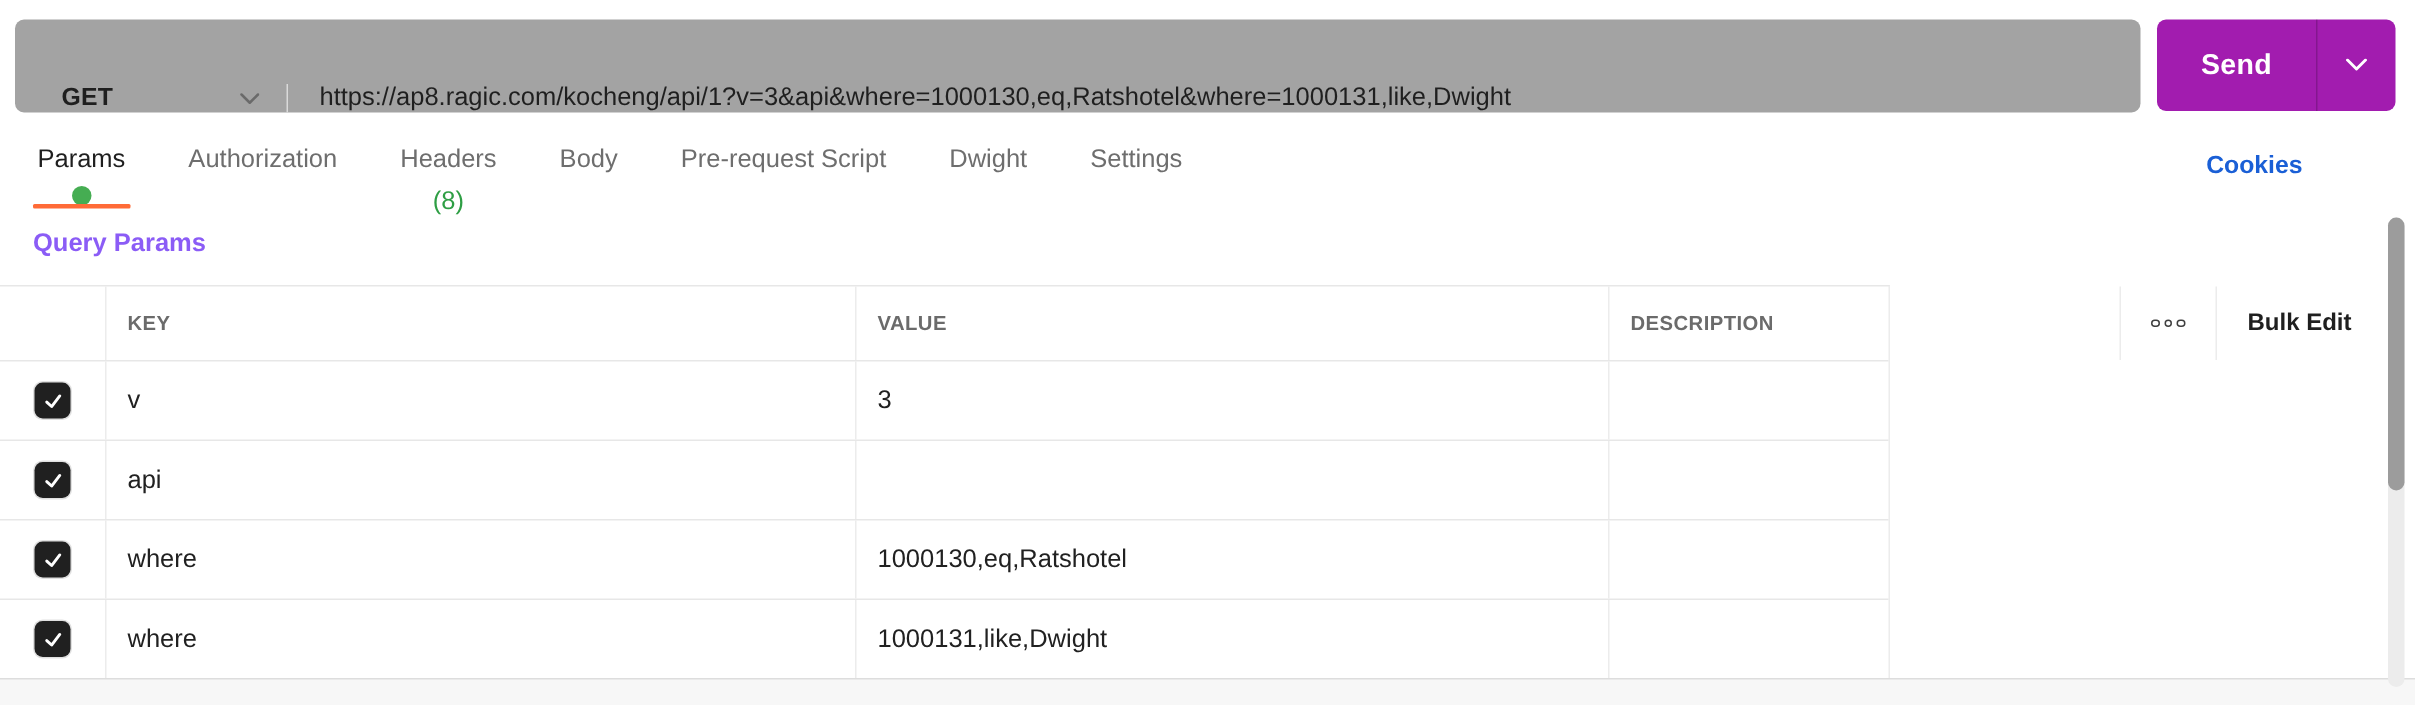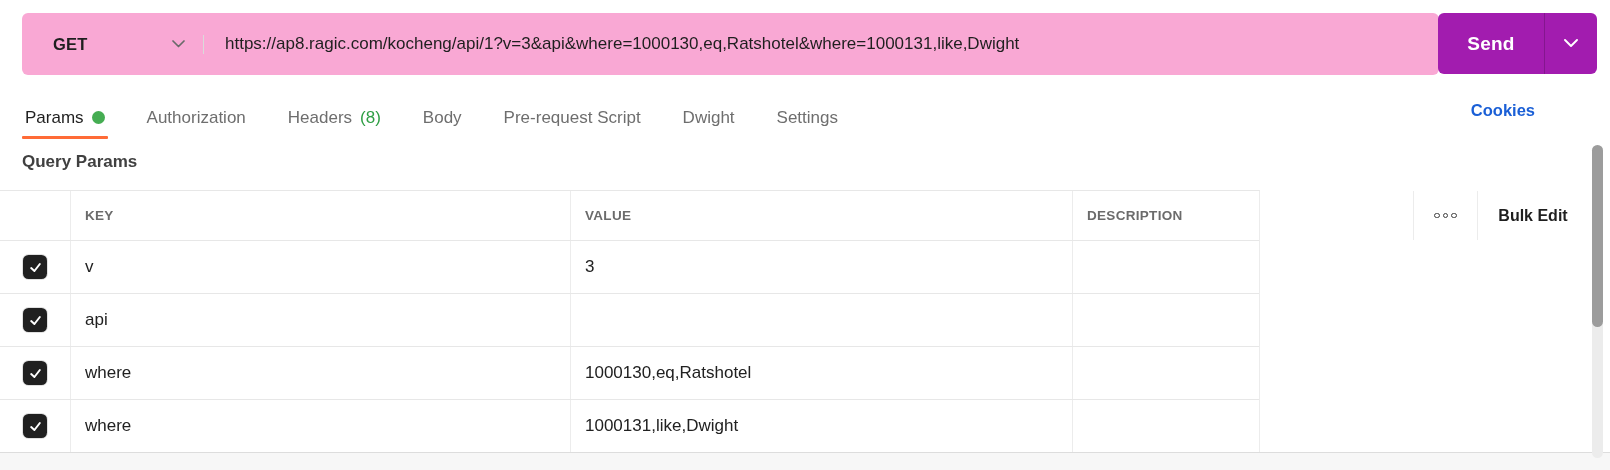--- a/index.html
+++ b/index.html
@@ -1,51 +1,51 @@
 <!DOCTYPE html>
 <html><head>
 <meta charset="utf-8">
 <style>
   * { margin:0; padding:0; box-sizing:border-box; }
   html,body { width:1610px; height:470px; background:#ffffff; overflow:hidden;
     font-family:"Liberation Sans","DejaVu Sans",sans-serif; position:relative; }
 
   
-  .request-bar { position:absolute; left:22px; top:13px; width:1417px; height:62px;
-    background:#f9a8d4; border-radius:6px; display:flex; align-items:center; }
+  .request-bar { position:absolute; left:10px; top:13px; width:1417px; height:62px;
+    background:#a3a3a3; border-radius:6px; display:flex; align-items:flex-end; }
   .method-select { width:182px; display:flex; align-items:center; justify-content:space-between;
     padding:0 18px 0 31px; border-right:1px solid #dadada; cursor:pointer; }
   .method-label { font-size:16.5px; font-weight:700; color:#1f1f1f; letter-spacing:.2px; }
   .chev { display:block; }
   .url-input { flex:1; border:none; outline:none; background:transparent;
     padding:0 16px 0 21px; font-size:17px; color:#1f1f1f;
     font-family:"Liberation Sans","DejaVu Sans",sans-serif; }
 
   .send-btn { position:absolute; left:1438px; top:13px; width:159px; height:61px;
     background:#a21caf; border-radius:6px; display:flex; cursor:pointer;text-align:center; }
   .send-main { width:107px; display:flex; align-items:center; justify-content:center;
     border-right:1px solid rgba(0,0,0,.18); }
   .send-main span { color:#ffffff; font-size:19px; font-weight:600; letter-spacing:.2px; }
   .send-caret { flex:1; display:flex; align-items:center; justify-content:center; }
 
   
   .tabs { position:absolute; left:25px; top:96px; height:43px; display:flex; gap:42px;
     align-items:center; }
   .tab { font-size:17px; color:#6e6e6e; display:flex; align-items:center; gap:8px;
-    height:100%; cursor:pointer; position:relative; white-space:nowrap; }
+    height:100%; cursor:pointer; position:relative; white-space:nowrap;flex-direction:column; }
   .tab.active { color:#1f1f1f; font-weight:500; }
   .tab.active::after { content:""; position:absolute; left:-3px; right:-3px; bottom:0;
     height:3px; background:#ff6b37; border-radius:1px; }
   .tab .count { color:#2e9e44; }
   .dot { width:13px; height:13px; border-radius:50%; background:#45ad52; }
   .cookies-link { position:absolute; top:101px; right:75px; font-size:16.5px; font-weight:600;
     color:#1a5fd6; cursor:pointer; }
 
   .section-title { position:absolute; left:22px; top:152px; font-size:17px; font-weight:600;
-    color:#404040; }
+    color:#8b5cf6; }
 
   
   .param-table { position:absolute; left:0; top:190px; width:1260px;
     border-top:1px solid #e7e7e7; border-right:1px solid #ececec; background:#fff; }
   .t-head { display:grid; grid-template-columns:70px 500px 502px 341px 64px 111px;
     height:50px; border-bottom:1px solid #e7e7e7; }
   .t-row { display:grid; grid-template-columns:70px 500px 502px 516px;
     height:53px; border-bottom:1px solid #e7e7e7; }
   .cell { display:flex; align-items:center; padding-left:14px; overflow:hidden; }
   .cell.vline { border-left:1px solid #ececec; }

